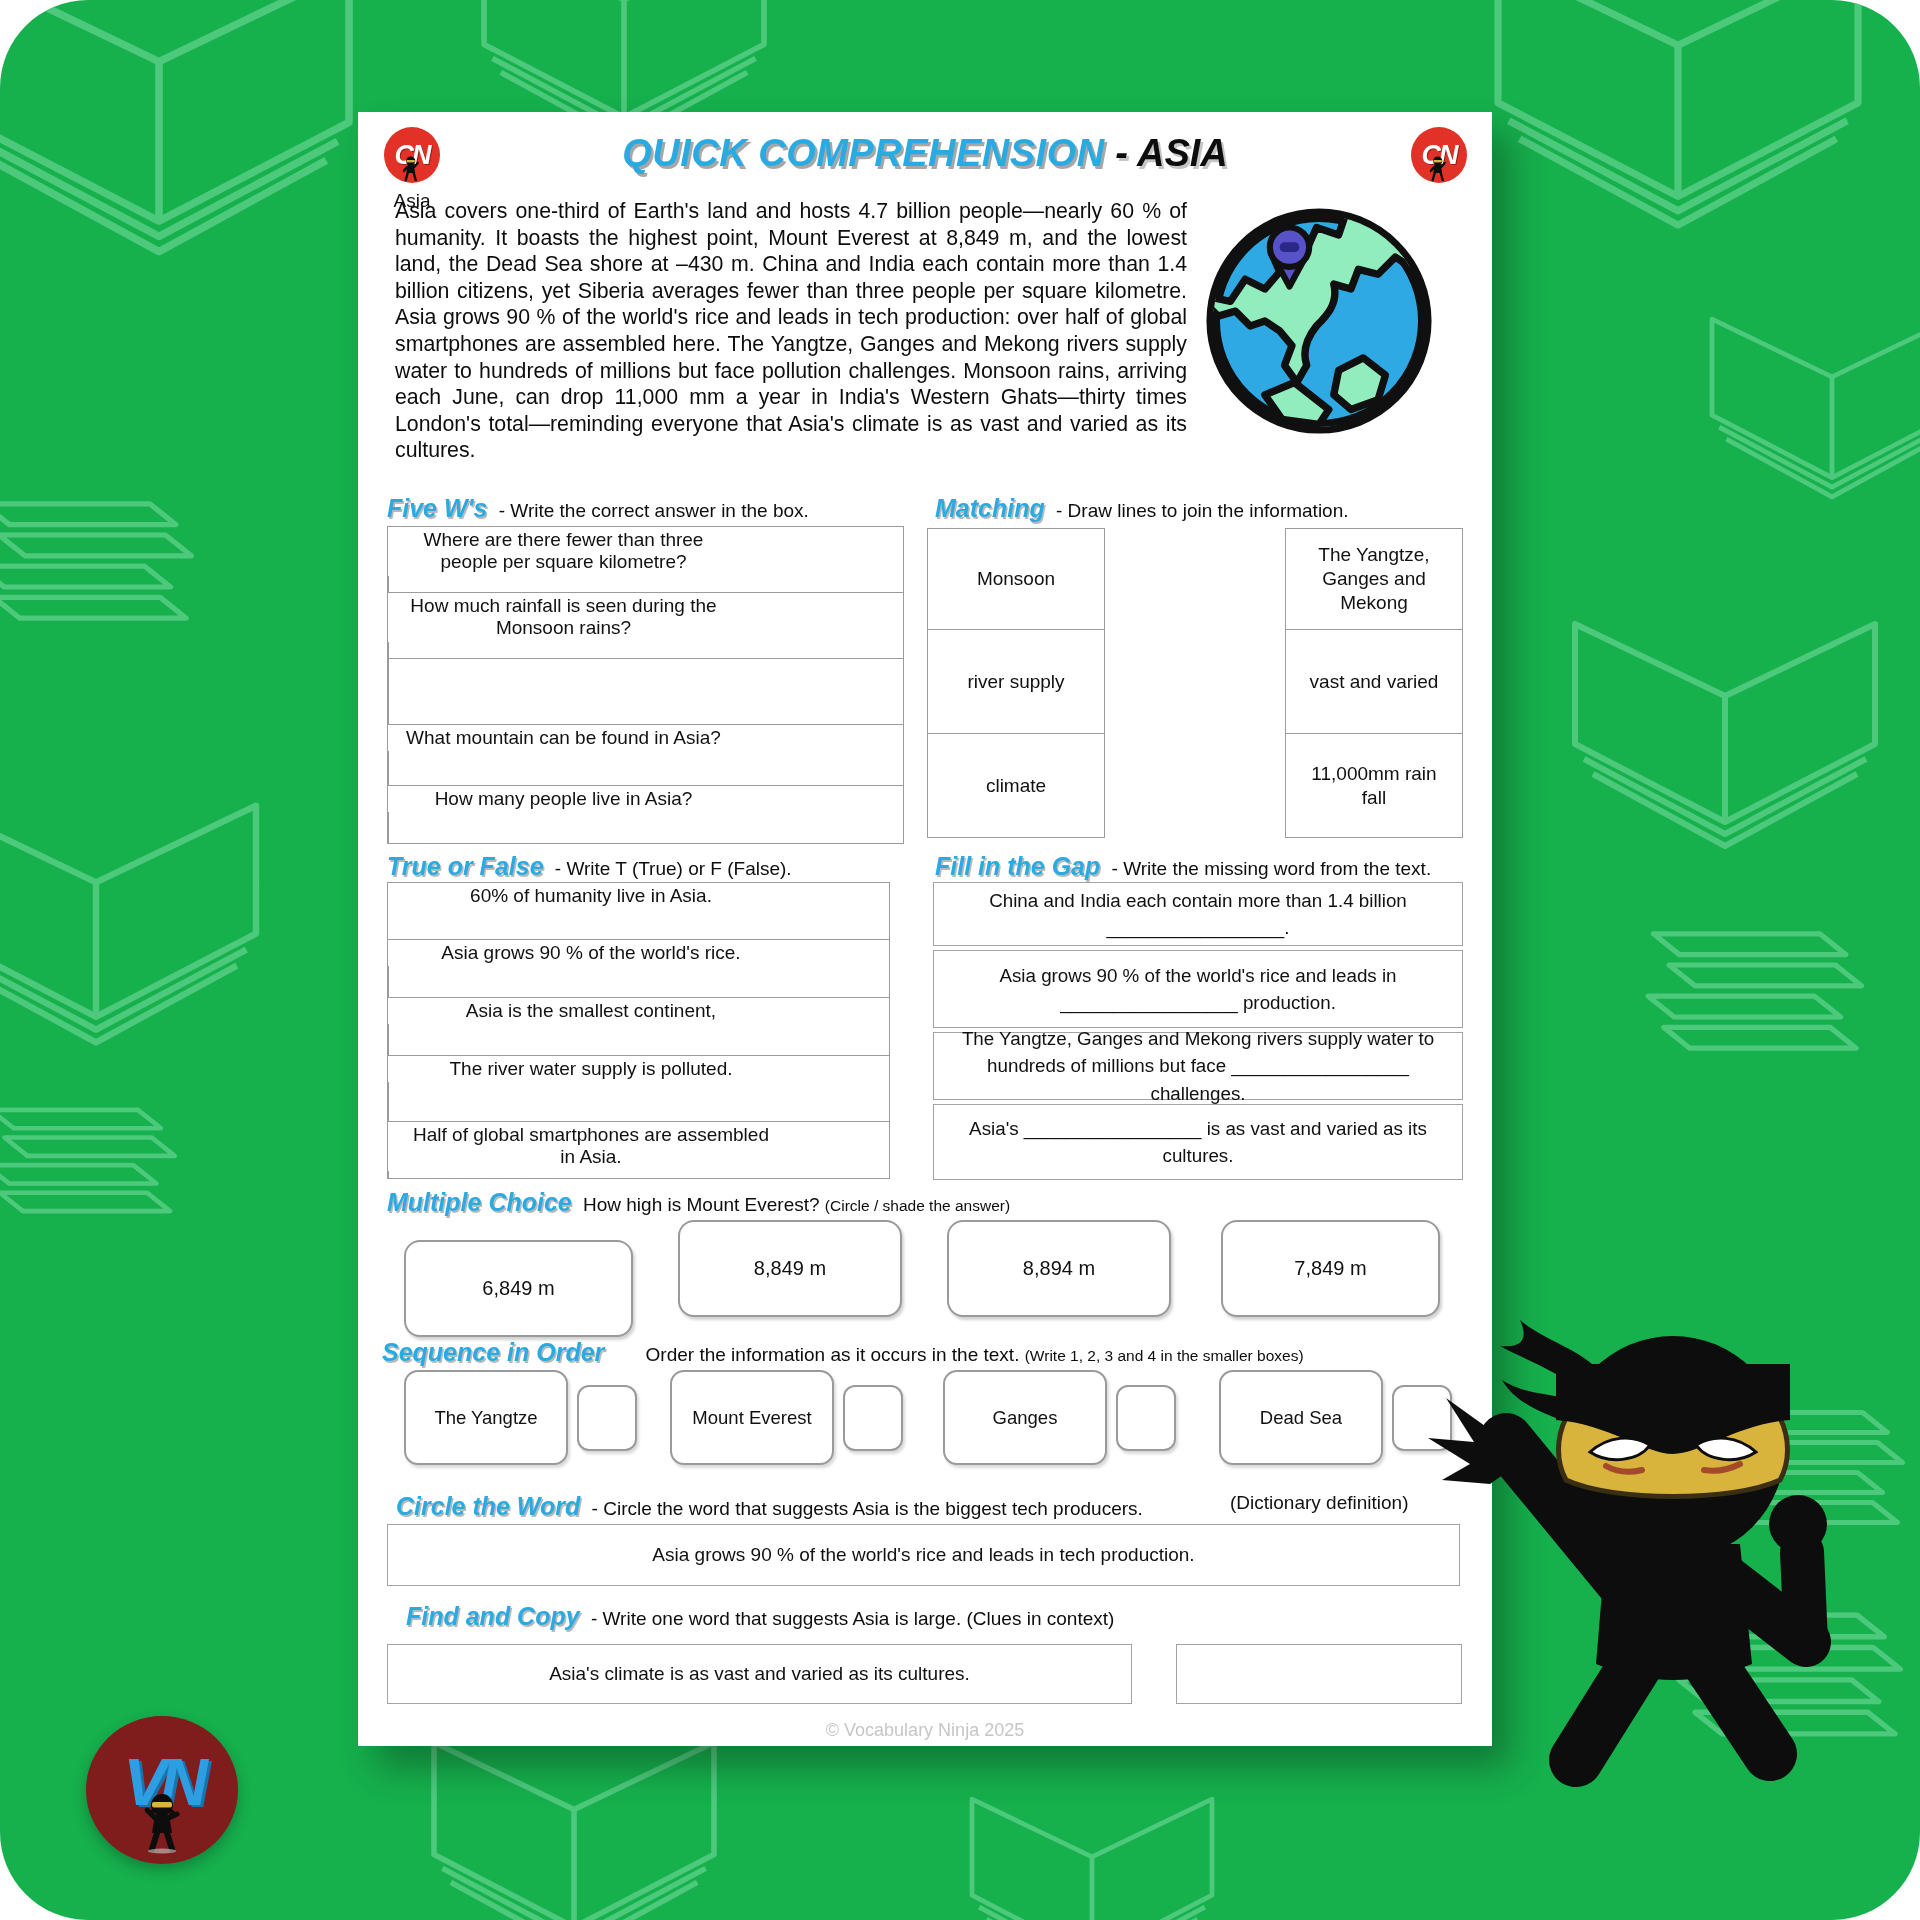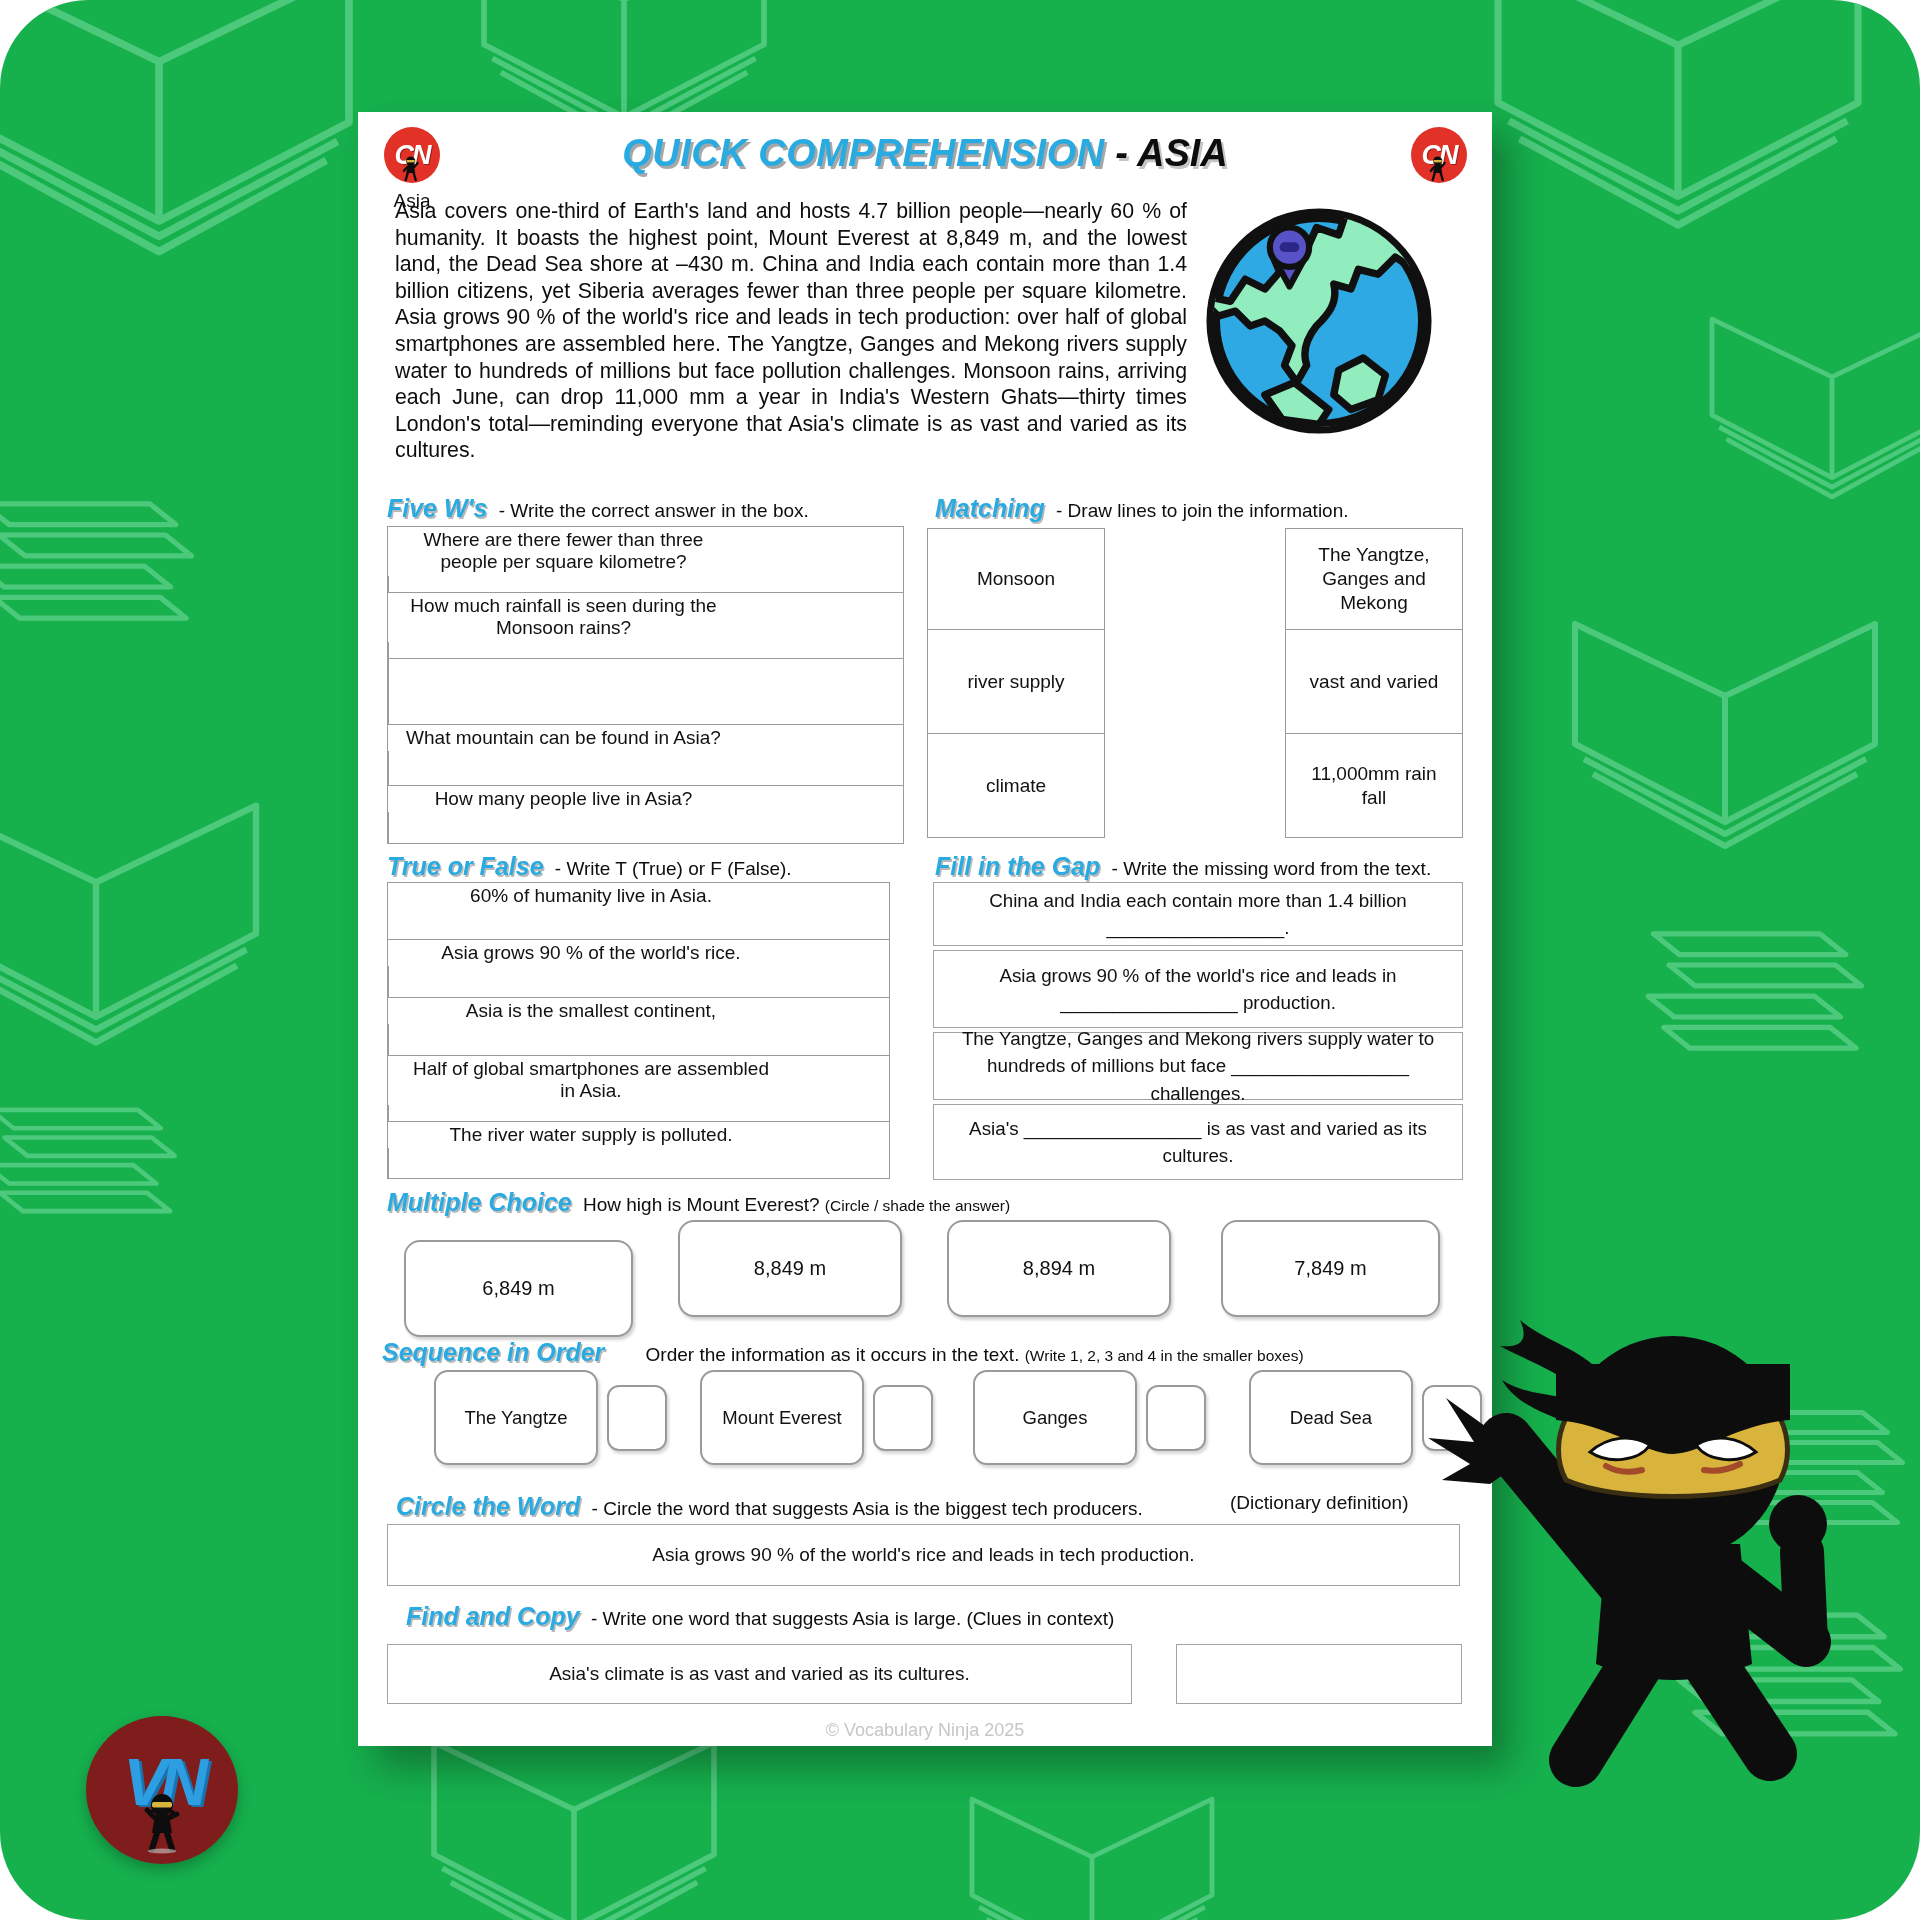--- a/index.html
+++ b/index.html
@@ -84,21 +84,21 @@
           font-size:20px;background:#fff;box-sizing:border-box;}
   .mc-opt:nth-of-type(1){left:46px;width:229px;margin-top:20px;} .mc-opt:nth-of-type(2){left:320px;width:224px;}
   .mc-opt:nth-of-type(3){left:589px;width:224px;} .mc-opt:nth-of-type(4){left:863px;width:219px;}
 
   
   .seq-item{position:absolute;top:1258px;display:flex;align-items:center;}
   .seq-item:nth-of-type(1){left:46px;} .seq-item:nth-of-type(2){left:312px;}
   .seq-item:nth-of-type(3){left:585px;} .seq-item:nth-of-type(4){left:861px;}
   .seq-big{width:164px;height:95px;border:2px solid #9a9a9a;border-radius:14px;background:#fff;
            box-shadow:2px 3px 3px rgba(0,0,0,.15);display:flex;align-items:center;justify-content:center;
-           text-align:left;font-size:18.5px;line-height:1.25;padding:12px 10px;box-sizing:border-box;margin-left:30px;}
+           text-align:left;font-size:18.5px;line-height:1.25;padding:12px 10px;box-sizing:border-box;}
   .seq-small{width:60px;height:66px;border:2px solid #9a9a9a;border-radius:12px;background:#fff;
              box-shadow:2px 3px 3px rgba(0,0,0,.15);margin-left:9px;box-sizing:border-box;}
 
   
   .cw-note{position:absolute;left:872px;top:1380px;font-size:19px;}
   .wide-box{position:absolute;border:1px solid #a3a3a3;display:flex;align-items:center;justify-content:center;
             text-align:center;font-size:19px;background:#fff;box-sizing:border-box;}
   .cw-box{left:29px;top:1412px;width:1073px;height:62px;}
   .fc-box{left:29px;top:1532px;width:745px;height:60px;}
   .fc-ans{left:818px;top:1532px;width:286px;height:60px;}
@@ -261,26 +261,26 @@
         <div class="qcell">Asia grows 90 % of the world's rice.</div>
         <div class="acell"></div>
       </div>
 
       <div class="trow">
         <div class="qcell">Asia is the smallest continent,</div>
         <div class="acell"></div>
       </div>
 
       <div class="trow">
+        <div class="qcell">The river water supply is polluted.</div>
+        <div class="acell"></div>
+      </div>
+
+      <div class="trow">
         <div class="qcell">Half of global smartphones are assembled in Asia.</div>
-        <div class="acell"></div>
-      </div>
-
-      <div class="trow">
-        <div class="qcell">The river water supply is polluted.</div>
         <div class="acell"></div>
       </div>
     </div>
 
   <div class="hd" style="left:577px;top:740px;">
     <span class="h">Fill in the Gap</span>
     <span>- Write the missing word from the text.</span>
   </div>
   <div class="gaps">
 

